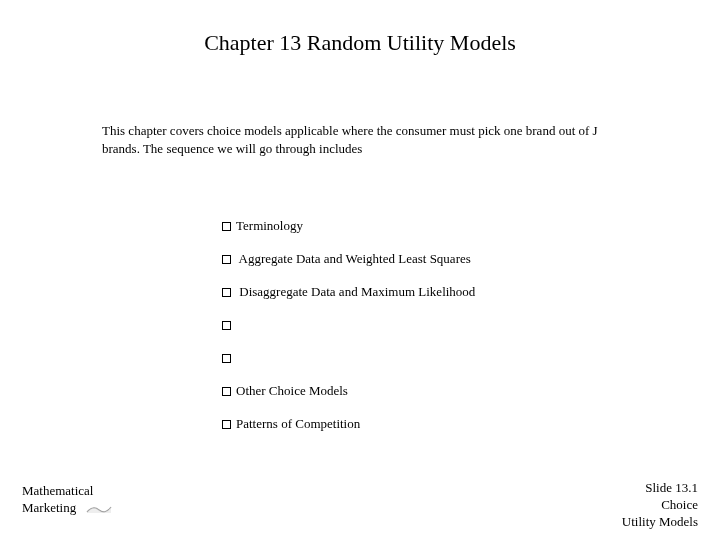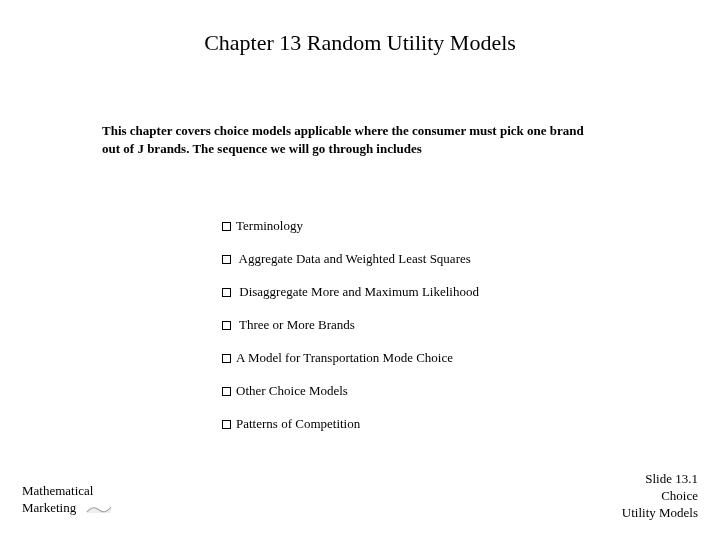--- a/index.html
+++ b/index.html
@@ -1,44 +1,44 @@
 <!DOCTYPE html>
 <html><head>
 <meta charset="utf-8">
 <style>
   * { margin: 0; padding: 0; box-sizing: border-box; }
   html, body { width: 720px; height: 540px; background: #fff; font-family: "Times New Roman", Times, serif; color: #000; }
   .slide { position: relative; width: 720px; height: 539px; }
   .title { position: absolute; top: 30px; left: 0; width: 100%; text-align: center; font-size: 22px; }
-  .intro { position: absolute; top: 122px; left: 102px; width: 500px; font-size: 13px; line-height: 1.35; font-weight: bold; }
+  .intro { position: absolute; top: 122px; left: 102px; width: 500px; font-size: 13px; line-height: 1.35; }
   .bullets { position: absolute; top: 218px; left: 222px; font-size: 13px; }
   .bullet { margin-bottom: 17px; }
   .bullet:last-child { margin-bottom: 16px; }
   .sq { display: inline-block; width: 9px; height: 9px; border: 1px solid #000; margin-right: 5px; position: relative; top: 1px; }
   .footer-left { position: absolute; left: 22px; bottom: 22px; font-size: 13px; line-height: 1.3; }
   .footer-left .line { display: block; }
   .footer-left .brand { display: flex; align-items: center; gap: 10px; }
-  .footer-right { position: absolute; right: 22px; bottom: 17px; font-size: 13px; text-align: right; line-height: 1.3; margin-left: 28px; }
+  .footer-right { position: absolute; right: 22px; bottom: 8px; font-size: 13px; text-align: right; line-height: 1.3; margin-left: 28px; }
   .swoosh { width: 26px; height: 12px; }
 </style>
 </head>
 <body>
 
 <div class="slide">
 
   <div class="title">Chapter 13 Random Utility Models</div>
 
   <div class="intro">This chapter covers choice models applicable where the consumer must pick one brand out of J brands.   The sequence we will go through includes</div>
 
   <div class="bullets">
     <div class="bullet"><span class="sq"></span><span>Terminology</span></div>
     <div class="bullet"><span class="sq"></span><span> Aggregate Data and Weighted Least Squares</span></div>
-    <div class="bullet"><span class="sq"></span><span> Disaggregate More and Maximum Likelihood</span></div>
-    <div class="bullet"><span class="sq"></span><span> Three or More Brands</span></div>
-    <div class="bullet"><span class="sq"></span><span>A Model for Transportation Mode Choice</span></div>
+    <div class="bullet"><span class="sq"></span><span> Disaggregate Data and Maximum Likelihood</span></div>
+    <div class="bullet"><span class="sq"></span></div>
+    <div class="bullet"><span class="sq"></span></div>
     <div class="bullet"><span class="sq"></span><span>Other Choice Models</span></div>
     <div class="bullet"><span class="sq"></span><span>Patterns of Competition</span></div>
   </div>
 
   <div class="footer-left">
     <span class="line">Mathematical</span>
     <span class="brand">
       <span>Marketing</span>
       <svg class="swoosh" viewBox="0 0 26 12">
         <path d="M1 9 Q 7 2 13 7 Q 19 12 25 4" stroke="#999" stroke-width="1.2" fill="none"></path>

